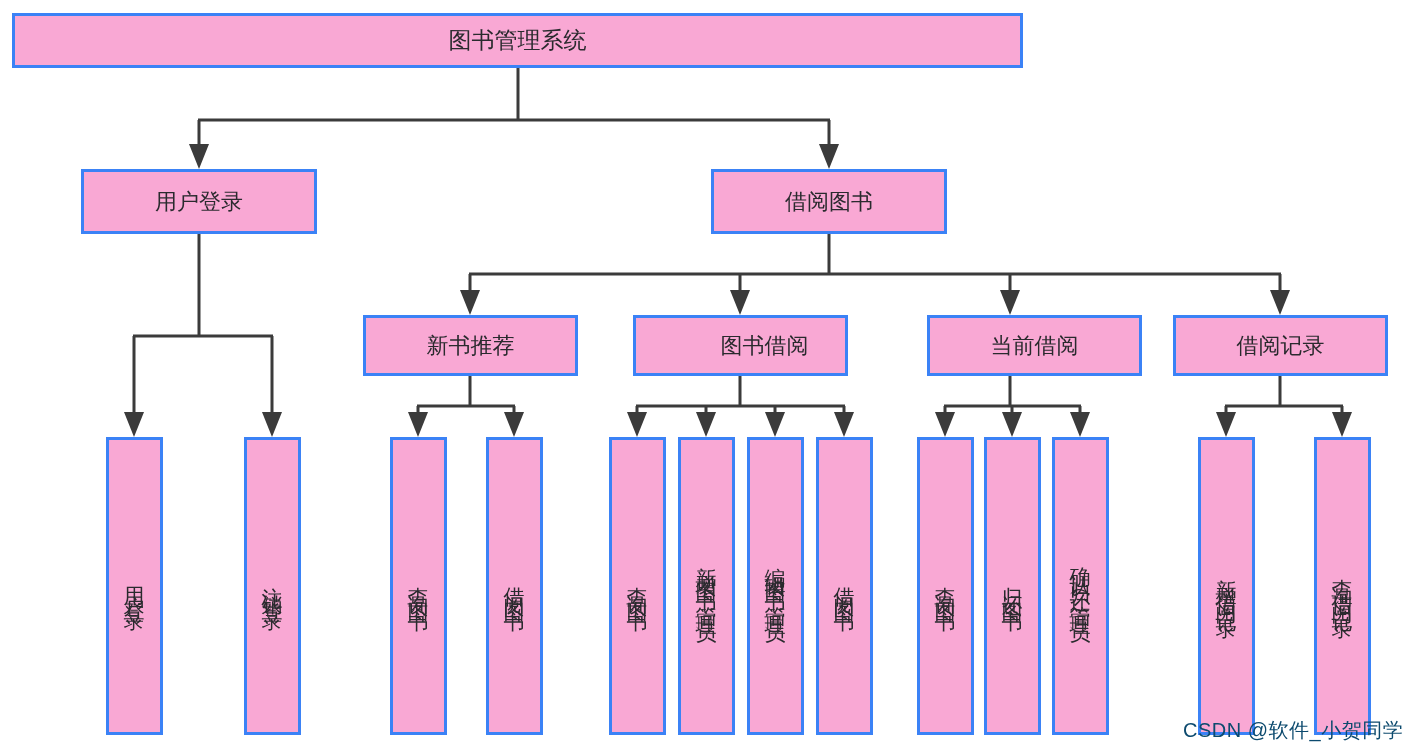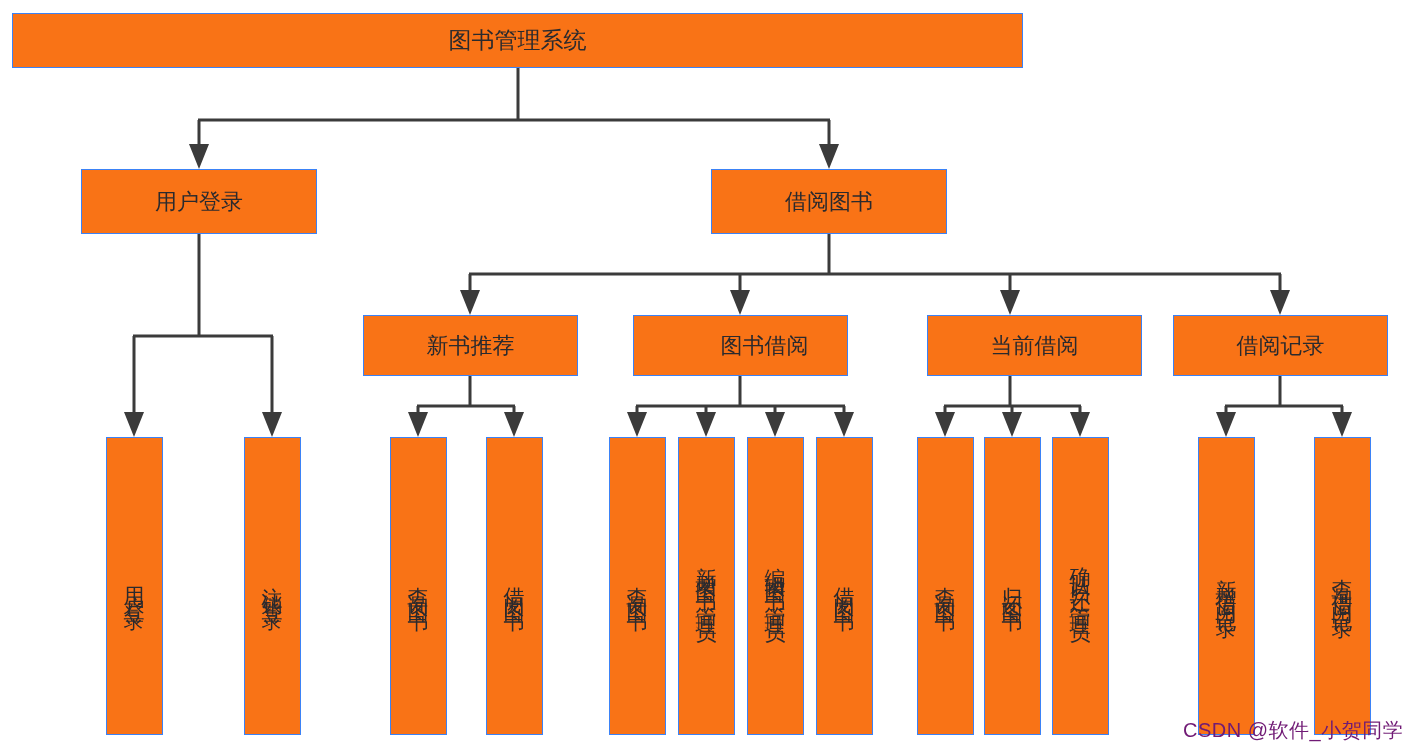--- a/index.html
+++ b/index.html
@@ -17,22 +17,22 @@
   }
   .connector-layer {
     position: absolute;
     left: 0;
     top: 0;
     z-index: 1;
   }
   .node {
     position: absolute;
     box-sizing: border-box;
-    border: 1px solid #3b82f6;
-    background: #f97316;
+    border: 3px solid #3b82f6;
+    background: #f9a8d4;
     display: flex;
     align-items: center;
     justify-content: center;
     color: #2a2a2e;
     z-index: 2;
   }
   .node.lvl-root { font-size: 23px; }
   .node.lvl-mid  { font-size: 22px; }
   .node.leaf     { top: 437px; width: 57px; height: 298px; font-size: 21px; }
   .vtext {
@@ -40,21 +40,21 @@
     text-orientation: mixed;
     letter-spacing: 8px;
     line-height: 1;
     white-space: nowrap;
   }
   .watermark {
     position: absolute;
     left: 1183px;
     top: 717px;
     font-size: 20px;
-    color: #701a75;
+    color: #0c4a6e;
     letter-spacing: 0.5px;
     white-space: nowrap;
     z-index: 5;
   }
   .edge { stroke: #3b3b3b; stroke-width: 3; fill: none; }
   .arrowhead { fill: #3b3b3b; stroke: none; }
 </style>
 </head>
 <body>
 

